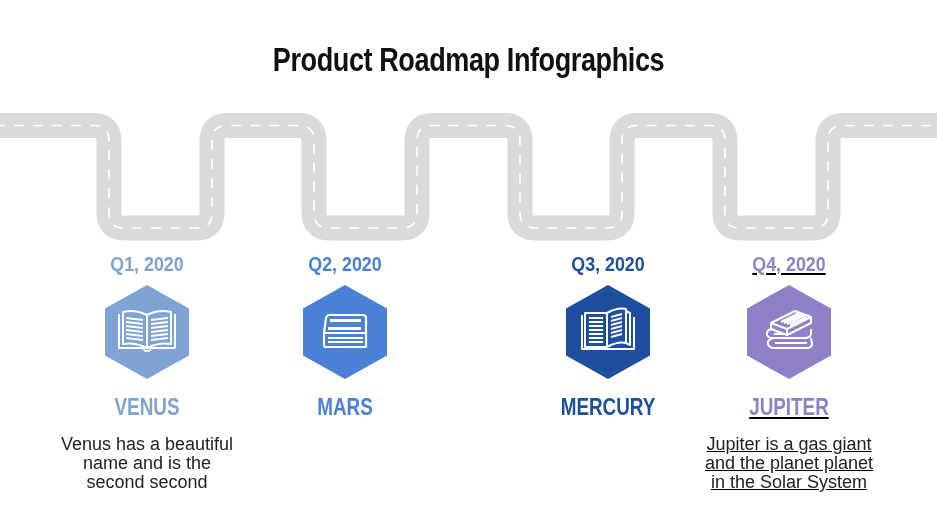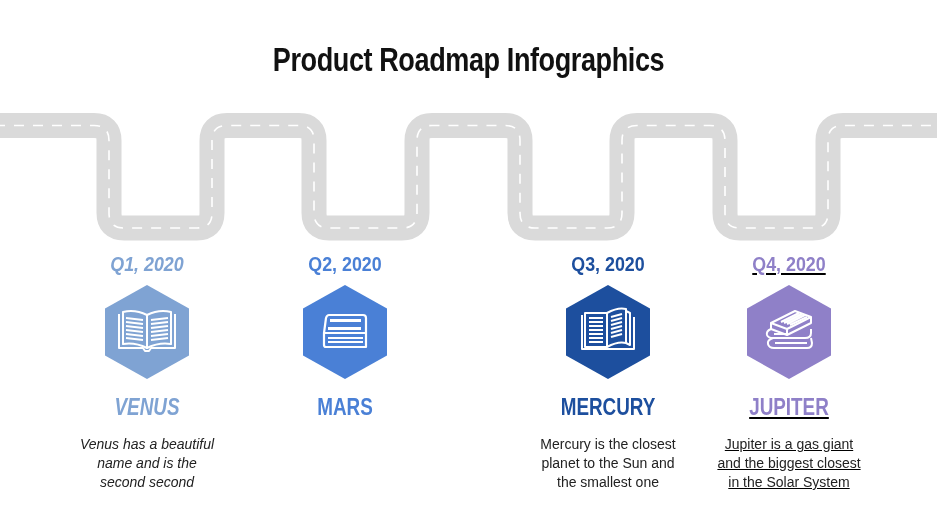--- a/index.html
+++ b/index.html
@@ -24,35 +24,35 @@
     font-weight: bold; font-size: 21px; line-height: 28px;
     transform: scaleX(0.85); transform-origin: center;
     height: 28px;
   }
   .hex { display: block; margin: 7px auto 0 auto; width: 84px; height: 94px; }
   .name {
     margin-top: 14px; font-weight: bold; font-size: 23px; line-height: 28px;
     transform: scaleX(0.82); transform-origin: center;
   }
   .desc {
-    margin: 14px auto 4px auto; width: 180px; font-size: 14px; line-height: 19px; color: #222222;
+    margin: 14px auto 4px auto; width: 180px; font-size: 18px; line-height: 19px; color: #222222;
   }
   .desc span { display: block; }
 </style>
 </head>
 <body>
 
 <div class="title">Product Roadmap Infographics</div>
 
 <svg class="road" width="937" height="527" viewBox="0 0 937 527">
   <path d="M -5 125.5 L 94 125.5 Q 109 125.5 109 140.5 L 109 213 Q 109 228 124 228 L 197 228 Q 212 228 212 213 L 212 140.5 Q 212 125.5 227 125.5 L 299 125.5 Q 314 125.5 314 140.5 L 314 213 Q 314 228 329 228 L 402 228 Q 417 228 417 213 L 417 140.5 Q 417 125.5 432 125.5 L 505 125.5 Q 520 125.5 520 140.5 L 520 213 Q 520 228 535 228 L 607 228 Q 622 228 622 213 L 622 140.5 Q 622 125.5 637 125.5 L 710 125.5 Q 725 125.5 725 140.5 L 725 213 Q 725 228 740 228 L 813 228 Q 828 228 828 213 L 828 140.5 Q 828 125.5 843 125.5 L 945 125.5" fill="none" stroke="#dadada" stroke-width="25" stroke-linejoin="round"></path>
   <path d="M -5 125.5 L 94 125.5 Q 109 125.5 109 140.5 L 109 213 Q 109 228 124 228 L 197 228 Q 212 228 212 213 L 212 140.5 Q 212 125.5 227 125.5 L 299 125.5 Q 314 125.5 314 140.5 L 314 213 Q 314 228 329 228 L 402 228 Q 417 228 417 213 L 417 140.5 Q 417 125.5 432 125.5 L 505 125.5 Q 520 125.5 520 140.5 L 520 213 Q 520 228 535 228 L 607 228 Q 622 228 622 213 L 622 140.5 Q 622 125.5 637 125.5 L 710 125.5 Q 725 125.5 725 140.5 L 725 213 Q 725 228 740 228 L 813 228 Q 828 228 828 213 L 828 140.5 Q 828 125.5 843 125.5 L 945 125.5" fill="none" stroke="#ffffff" stroke-width="1.6" stroke-dasharray="10 9"></path>
 </svg>
 
-<div class="col" style="left:147px;font-style:italic;">
+<div class="col" style="left:147px;">
   <div class="quarter" style="color:#7fa3d3;">Q1, 2020</div>
   <svg class="hex" viewBox="0 0 84 94">
     <polygon points="42,0 84,23.5 84,70.5 42,94 0,70.5 0,23.5" fill="#7fa3d3"></polygon>
     <g fill="none" stroke="#ffffff" stroke-width="2" stroke-linejoin="round">
       <path d="M14 29 L14 63 L38 63 L40 66 L44 66 L46 63 L70 63 L70 29"></path>
       <path d="M18 27 Q30 24 42 30 L42 63 Q30 57 18 59 Z"></path>
       <path d="M66 27 Q54 24 42 30 L42 63 Q54 57 66 59 Z"></path>
       <path d="M21 33 L38 35 M21 37 L38 39 M21 41 L38 43 M21 45 L38 47 M21 49 L38 51 M21 53 L38 55"></path>
       <path d="M63 33 L46 35 M63 37 L46 39 M63 41 L46 43 M63 45 L46 47 M63 49 L46 51 M63 53 L46 55"></path>
     </g>
@@ -89,39 +89,34 @@
     <g fill="none" stroke="#ffffff" stroke-width="2" stroke-linejoin="round">
       <path d="M16 30 L16 64 L68 64 L68 32"></path>
       <path d="M19 28 L41 28 L41 62 L19 62 Z"></path>
       <path d="M41 28 Q52 22 60 24 L60 58 Q52 56 41 62"></path>
       <path d="M60 26 L64 28 L64 60 L60 58"></path>
       <path d="M23 33 L37 33 M23 37 L37 37 M23 41 L37 41 M23 45 L37 45 M23 49 L37 49 M23 53 L37 53 M23 57 L37 57"></path>
       <path d="M45 32 L56 29 M45 36 L56 33 M45 40 L56 37 M45 44 L56 41 M45 48 L56 45 M45 52 L56 49"></path>
     </g>
   </svg>
   <div class="name" style="color:#1d4f9e;">MERCURY</div>
-  <div class="desc">
-    <span>Mercury is the closest</span>
-    <span>planet to the Sun and</span>
-    <span>the smallest one</span>
-  </div>
 </div>
 
 <div class="col" style="left:789px;text-decoration:underline;">
   <div class="quarter" style="color:#8f80c8;">Q4, 2020</div>
   <svg class="hex" viewBox="0 0 84 94">
     <polygon points="42,0 84,23.5 84,70.5 42,94 0,70.5 0,23.5" fill="#8f80c8"></polygon>
     <g fill="none" stroke="#ffffff" stroke-width="2" stroke-linejoin="round">
       <path d="M24 38 L48 26 L64 32 L64 38 L40 50 L24 44 Z"></path>
       <path d="M24 38 L40 44 L64 32 M40 44 L40 50"></path>
       <path d="M34 37 L52 28 M37 38 L55 29 M40 39 L58 30 M43 40 L60 32"></path>
       <path d="M24 44 Q19 46 20 50 Q21 53 26 53 L58 53 Q64 53 64 48 L64 44"></path>
       <path d="M26 53 Q20 55 21 59 Q22 63 27 63 L60 63 Q65 63 65 58 L64 53"></path>
       <path d="M27 49 L40 49 M28 58 L60 58"></path>
     </g>
   </svg>
   <div class="name" style="color:#8f80c8;">JUPITER</div>
   <div class="desc">
     <span>Jupiter is a gas giant</span>
-    <span>and the biggest closest</span>
+    <span>and the planet planet</span>
     <span>in the Solar System</span>
   </div>
 </div>
 
 </body></html>

